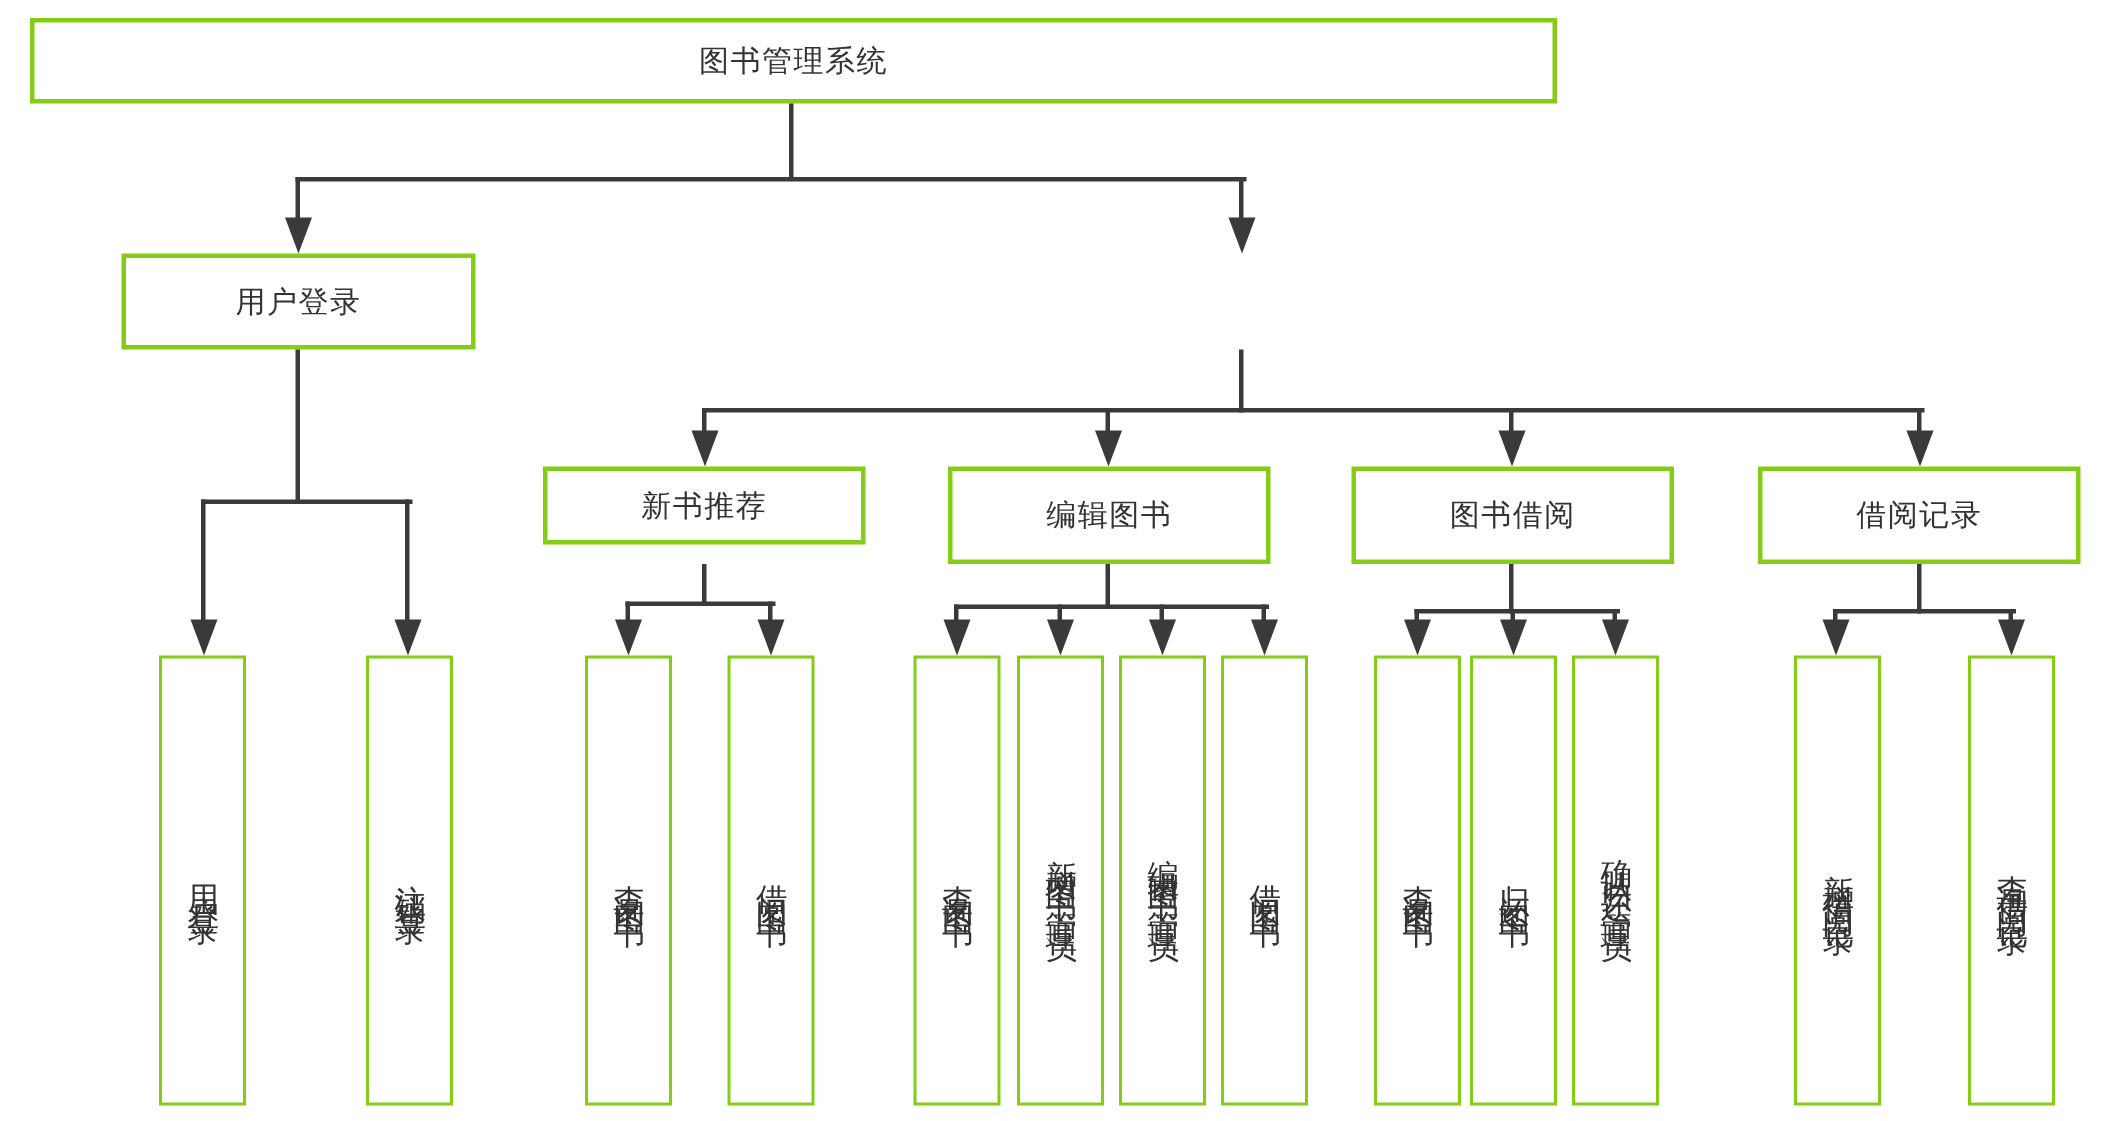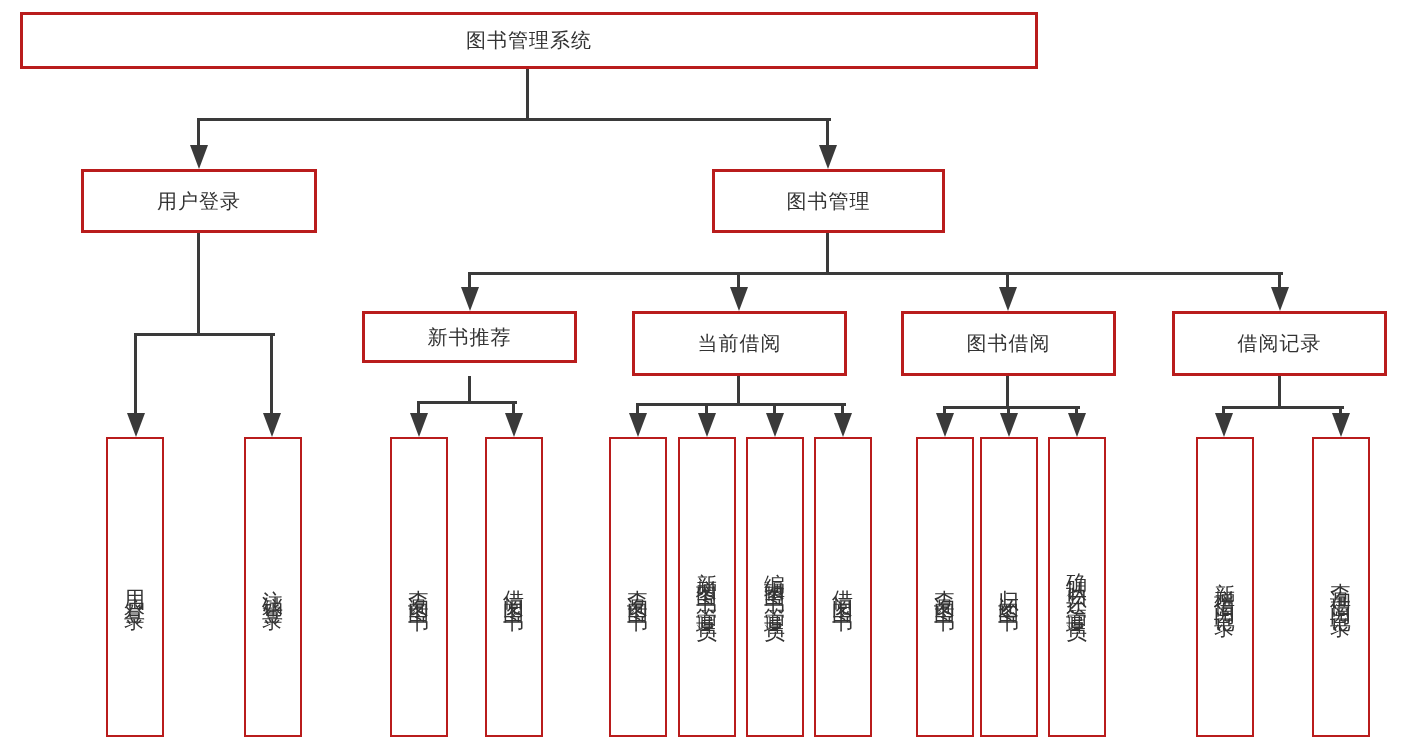--- a/index.html
+++ b/index.html
@@ -2,21 +2,21 @@
 <html><head>
 <meta charset="utf-8">
 <style>
   html,body{margin:0;padding:0;background:#ffffff;}
   .canvas{
     position:relative;width:1405px;height:747px;background:#ffffff;overflow:hidden;
     font-family:"Liberation Sans",sans-serif;color:#333333;
   }
   .box{
     position:absolute;box-sizing:border-box;background:#ffffff;
-    border:3px solid #b91c1c;display:flex;align-items:center;justify-content:center;
+    border:3px solid #84cc16;display:flex;align-items:center;justify-content:center;
   }
   .h{font-size:20px;letter-spacing:1px;}
   .leaf{border-width:2px;}
   .leaf > span{
     writing-mode:vertical-rl;text-orientation:mixed;
     font-size:21px;letter-spacing:7px;line-height:1;
   }
   .ln{position:absolute;background:#3a3a3a;}
   .ah{
     position:absolute;width:0;height:0;
@@ -34,30 +34,27 @@
 <div class="canvas">
 
   <div class="box h" style="left:20px;top:12px;width:1018px;height:57px;">
     <span>图书管理系统</span>
   </div>
 
   <div class="box h" style="left:81px;top:169px;width:236px;height:64px;">
     <span>用户登录</span>
   </div>
 
-  <div class="box h" style="left:712px;top:169px;width:233px;height:64px;">
-    <span>图书管理</span>
-  </div>
 
   <div class="box h" style="left:362px;top:311px;width:215px;height:52px;">
     <span>新书推荐</span>
   </div>
 
   <div class="box h" style="left:632px;top:311px;width:215px;height:65px;">
-    <span>当前借阅</span>
+    <span>编辑图书</span>
   </div>
 
   <div class="box h" style="left:901px;top:311px;width:215px;height:65px;">
     <span>图书借阅</span>
   </div>
 
   <div class="box h" style="left:1172px;top:311px;width:215px;height:65px;text-align:center;">
     <span>借阅记录</span>
   </div>
 

